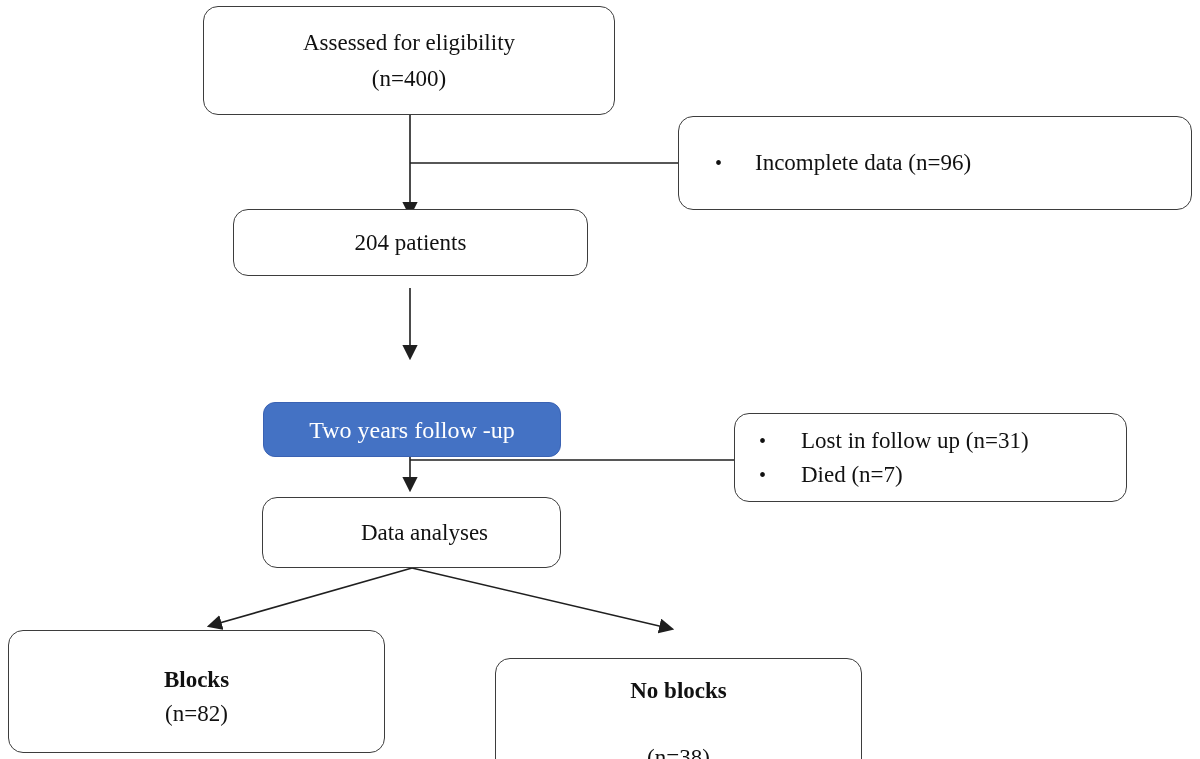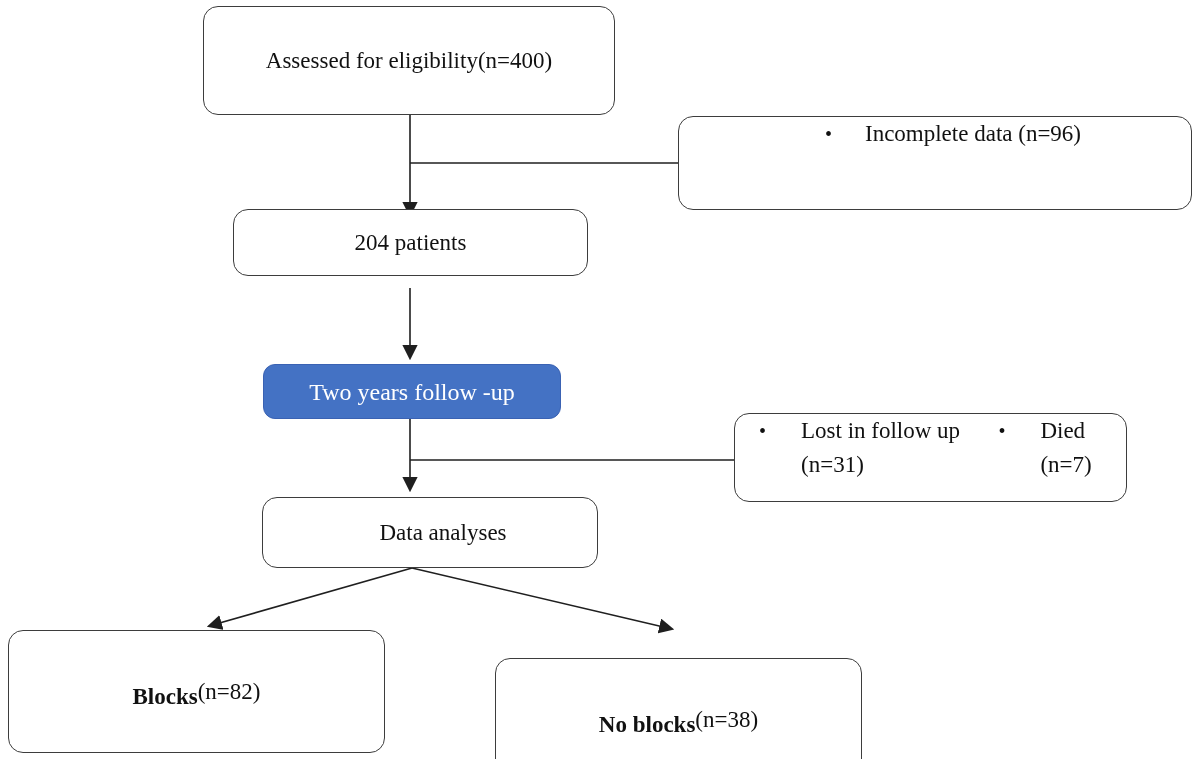--- a/index.html
+++ b/index.html
@@ -24,34 +24,35 @@
   svg.connectors line { stroke: var(--connector); stroke-width: 1.6; }
   #arrowhead path { fill: var(--connector); }
 
   .node {
     position: absolute;
     background: #ffffff;
     border: 1.6px solid var(--box-border);
     border-radius: 15px;
     z-index: 1;
     display: flex;
-    flex-direction: row;
+    flex-direction: column;
     align-items: center;
     justify-content: center;
     text-align: center;
     font-size: 23px;
     line-height: 36px;
     font-family: Liberation Serif, serif;
   }
   .node.highlight {
     background: var(--highlight-fill);
     border-color: var(--highlight-border);
     color: var(--highlight-text);
     border-radius: 12px;
     font-size: 24px;
+    margin-top: 38px;
   }
   .node.bullets {
     align-items: stretch;
     text-align: left;
     justify-content: center;
   }
   .bullet-row {
     display: flex;
     align-items: baseline;
     line-height: 34px;
@@ -62,21 +63,21 @@
   }
   .bold { font-weight: bold; margin-top: 10px; }
   .spacer-line { height: 33px; }
 
   
   #node-assessed   { left: 203px; top: 6px;   width: 412px; height: 109px; }
   #node-incomplete { left: 678px; top: 116px; width: 514px; height: 94px;  padding-left: 36px; }
   #node-patients   { left: 233px; top: 209px; width: 355px; height: 67px; }
   #node-followup   { left: 263px; top: 364px; width: 298px; height: 55px; }
   #node-lost       { left: 734px; top: 413px; width: 393px; height: 89px;  padding-left: 24px; }
-  #node-analyses   { left: 262px; top: 497px; width: 336px; height: 71px; padding-left: 26px; }
+  #node-analyses   { left: 262px; top: 497px; width: 299px; height: 71px; padding-left: 26px; }
   #node-blocks     { left: 8px;   top: 630px; width: 377px; height: 123px; line-height: 34px; }
   #node-noblocks   { left: 495px; top: 658px; width: 367px; height: 123px; line-height: 34px; }
 
   #node-incomplete .bullet-glyph { width: 40px; }
   #node-lost .bullet-glyph { width: 42px; }
 </style>
 </head>
 <body style="background: rgb(255, 255, 255);">
 
 <div class="canvas">

